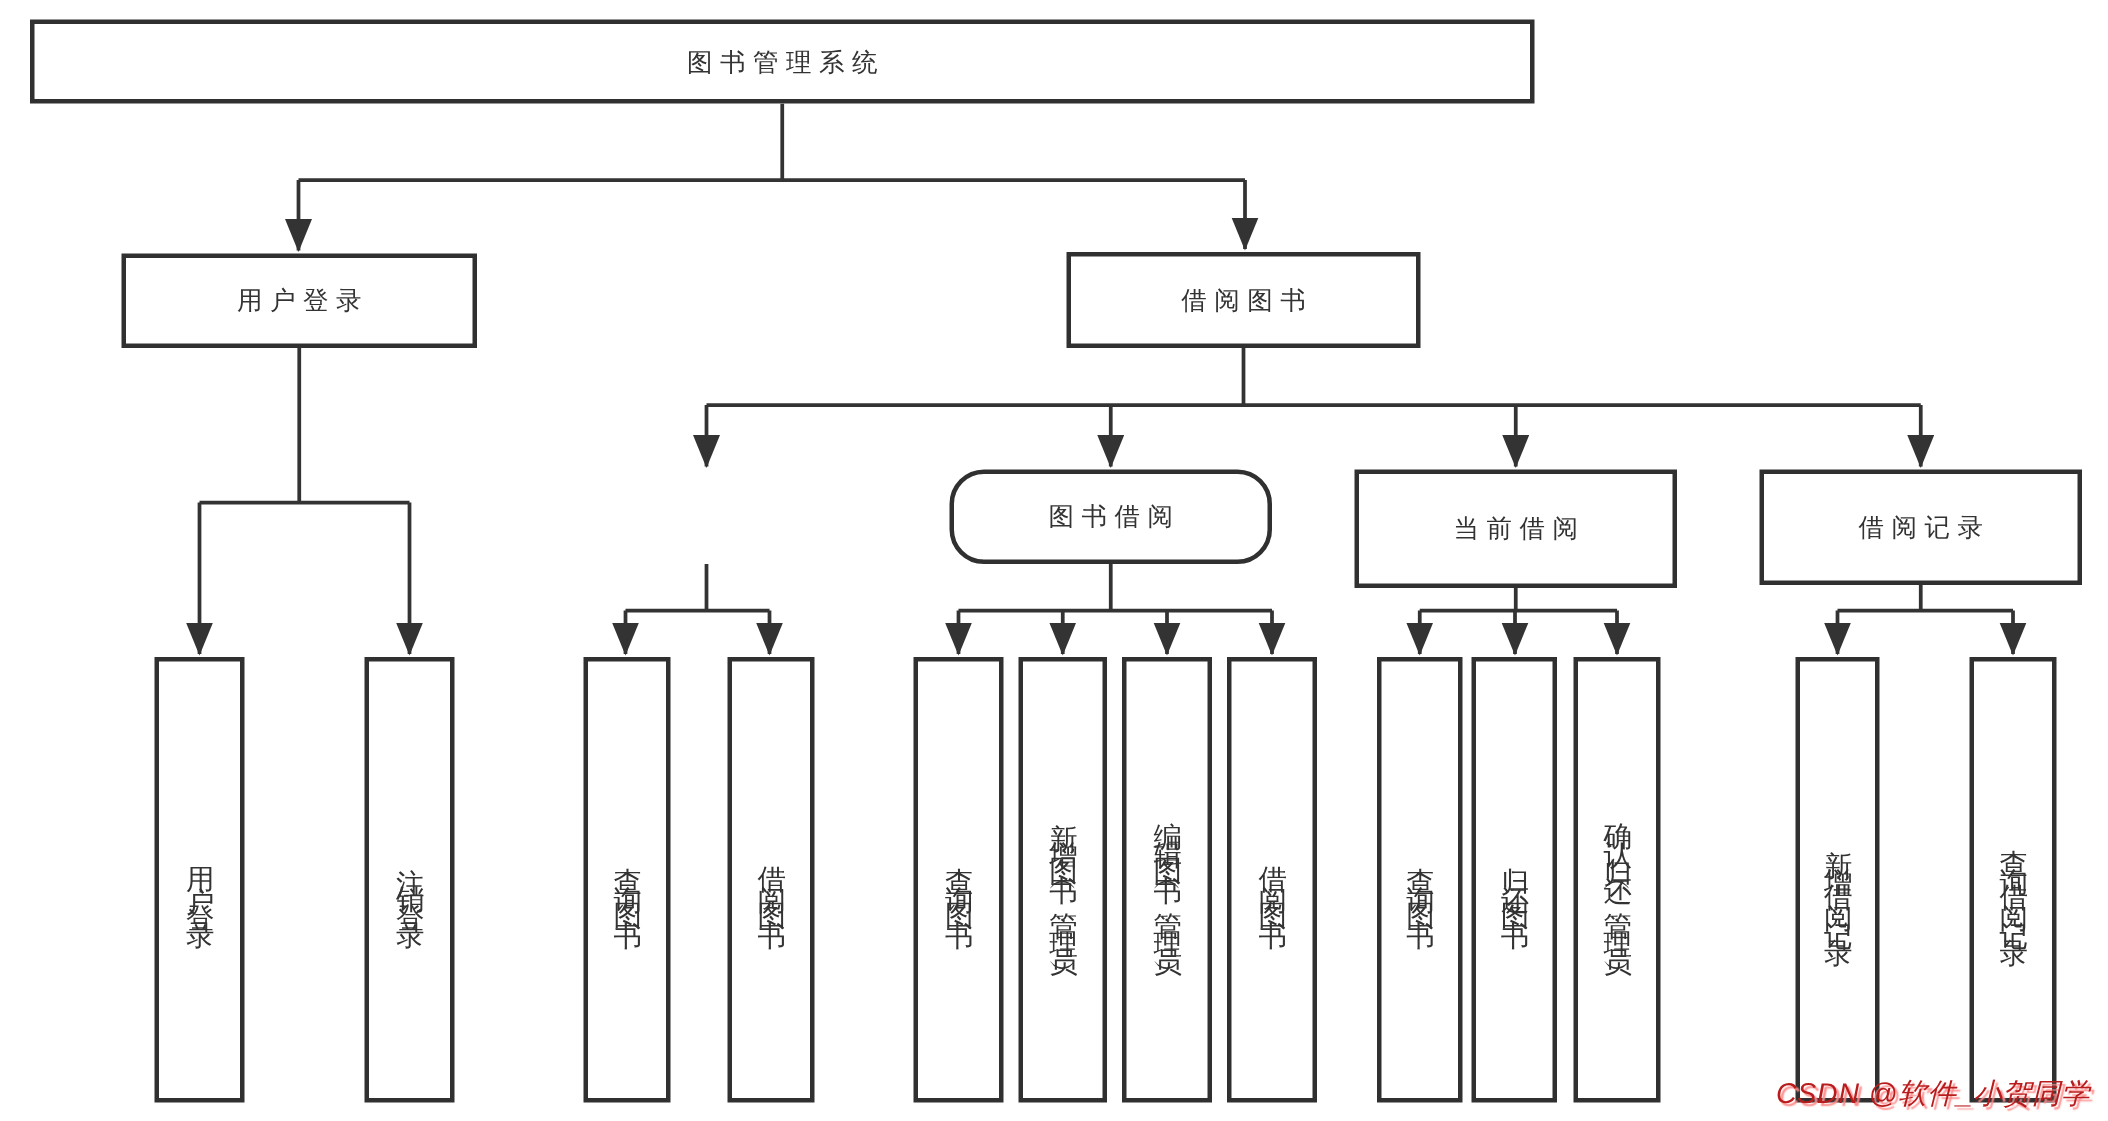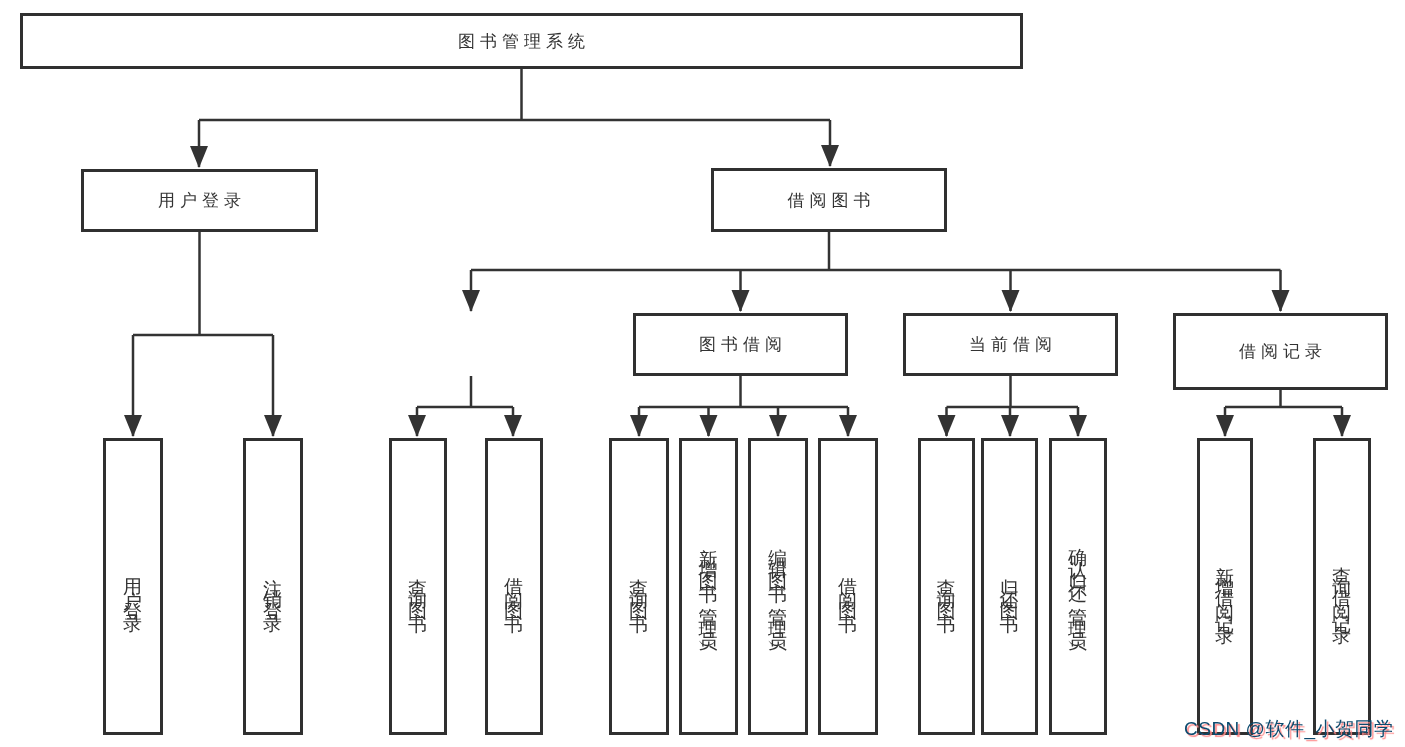--- a/index.html
+++ b/index.html
@@ -41,23 +41,24 @@
     letter-spacing: 12px;
     line-height: 1;
   }
   #watermark {
     position: absolute;
     left: 1184px;
     top: 716px;
     z-index: 3;
     font-size: 19px;
     letter-spacing: 0.5px;
-    color: #0c4a6e;
+    color: #b91c1c;
     text-shadow: 2px 2px 1px #ff8a8a;
     white-space: nowrap;
+    font-style: italic;
   }
 </style>
 </head>
 <body>
 
 <div id="canvas">
 
   <svg id="wires" viewBox="0 0 1405 747" xmlns="http://www.w3.org/2000/svg">
     <defs>
       <marker id="arr" markerUnits="userSpaceOnUse" markerWidth="24" markerHeight="20" refX="21" refY="9" orient="auto">
@@ -105,22 +106,22 @@
       <path d="M1225 407 V436" marker-end="url(#arr)"></path>
       <path d="M1342 407 V436" marker-end="url(#arr)"></path>
     </g>
   </svg>
 
   <div class="box h" style="left:20px; top:13px; width:1003px; height:56px;">图书管理系统</div>
 
   <div class="box h" style="left:81px; top:169px; width:237px; height:63px;">用户登录</div>
   <div class="box h" style="left:711px; top:168px; width:236px; height:64px;">借阅图书</div>
 
-  <div class="box h" style="left:633px; top:313px; width:215px; height:63px;">图书借阅</div>
-  <div class="box h" style="left:903px; top:313px; width:215px; height:63px;font-family:Liberation Serif, serif;">当前借阅</div>
+  <div class="box h" style="left:633px; top:313px; width:215px; height:63px;border-radius:23px;">图书借阅</div>
+  <div class="box h" style="left:903px; top:313px; width:215px; height:79px;font-family:Liberation Serif, serif;">当前借阅</div>
   <div class="box h" style="left:1173px; top:313px; width:215px; height:77px;">借阅记录</div>
 
   <div class="box v" style="left:103px; top:438px; width:60px; height:297px;">用户登录</div>
   <div class="box v" style="left:243px; top:438px; width:60px; height:297px;">注销登录</div>
 
   <div class="box v" style="left:389px; top:438px; width:58px; height:297px;">查询图书</div>
   <div class="box v" style="left:485px; top:438px; width:58px; height:297px;">借阅图书</div>
 
   <div class="box v" style="left:609px; top:438px; width:60px; height:297px;">查询图书</div>
   <div class="box v" style="left:679px; top:438px; width:59px; height:297px;">新增图书（管理员）</div>

